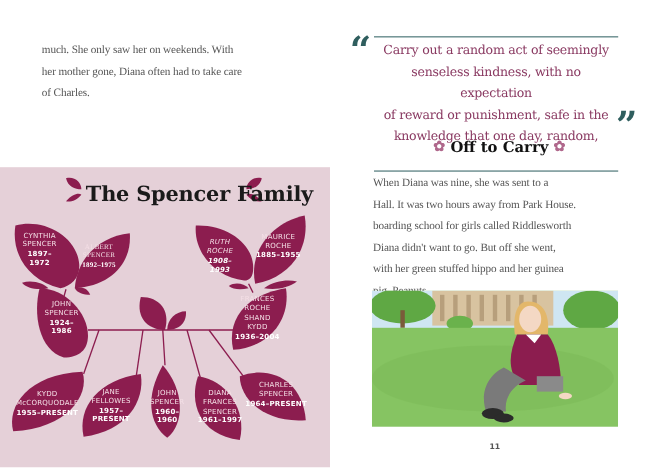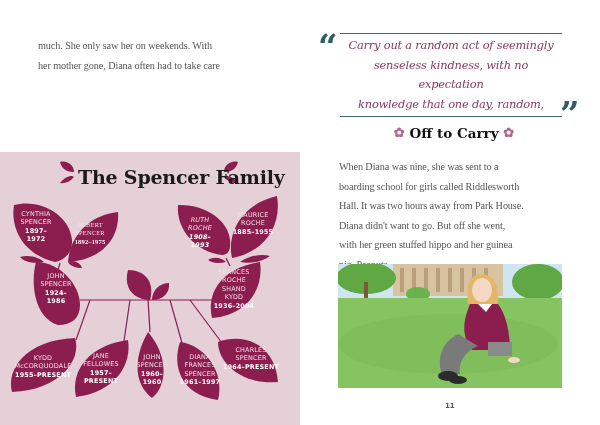--- a/index.html
+++ b/index.html
@@ -6,38 +6,39 @@
   body{width:600px;height:425px;background:#fff;position:relative;overflow:hidden;font-family:"DejaVu Serif",serif;}
   .page{position:absolute;top:0;height:425px;}
   .left{left:0;width:300px;}
   .body-text{font-family:Liberation Serif, serif;font-size:10.2px;line-height:19.5px;color:#555;letter-spacing:-0.1px;}
   .lt{position:absolute;left:38px;top:36px;width:250px;}
   .panel{position:absolute;left:0;top:152px;width:300px;height:273px;background:#e5d0d8;}
   .panel svg{position:absolute;left:0;top:0;}
   .fam-title{position:absolute;left:78px;top:166px;font-family:"DejaVu Serif",serif;font-weight:bold;font-size:19px;color:#1a1a1a;letter-spacing:-0.2px;}
   .leaf-label{position:absolute;font-family:"DejaVu Sans",sans-serif;color:#f4dfe6;text-align:center;font-size:6.4px;line-height:8.4px;letter-spacing:0.2px;}
   .leaf-label b{display:block;font-weight:bold;color:#fff;}
-  .quote{position:absolute;left:340px;top:33px;width:222px;border-top:1.5px solid #3e6b6d;border-bottom:1.5px solid #3e6b6d;padding:2px 0 2px;font-style:italic;}
+  .quote{position:absolute;left:340px;top:33px;width:222px;border-top:1.5px solid #3e6b6d;border-bottom:1.5px solid #3e6b6d;padding:2px 0 21px;}
   .quote-text{font-family:"DejaVu Serif",serif;font-size:11.4px;line-height:19.5px;color:#8a3a62;text-align:center;letter-spacing:-0.2px;}
   .qmark{position:absolute;font-family:"DejaVu Serif",serif;font-weight:bold;color:#2f5e5e;font-size:34px;line-height:34px;}
   .qopen{left:318px;top:29px;}
   .qclose{left:560px;top:97px;}
   .section{position:absolute;left:384px;top:125px;width:140px;text-align:center;font-family:"DejaVu Serif",serif;font-weight:bold;font-size:13.5px;color:#111;}
   .flower{display:inline-block;color:#b0688c;font-size:13px;vertical-align:1px;}
   .rt{position:absolute;left:339px;top:157px;width:230px;}
   .scene{position:absolute;left:338px;top:264px;width:224px;height:124px;overflow:hidden;}
   .pagenum{position:absolute;left:445px;top:402px;font-family:"DejaVu Sans",sans-serif;font-size:7px;font-weight:bold;color:#555;}
 </style>
 </head>
 <body>
 
 <div class="page left">
   <div class="body-text lt">
     <div>much. She only saw her on weekends. With</div>
     <div>her mother gone, Diana often had to take care</div>
+    <div>of Charles.</div>
   </div>
 </div>
 
 <div class="panel">
   <svg width="300" height="273" viewBox="0 152 300 273">
     <g fill="#8c1d4f" stroke="none">
 
       <path d="M60 162 C68 160 74 166 74 172 C68 172 62 170 60 162 Z M60 183 C66 176 72 175 74 177 C70 182 64 184 60 183 Z"></path>
       <path d="M238 162 C230 160 224 166 224 172 C230 172 236 170 238 162 Z M238 183 C232 176 226 175 224 177 C228 182 234 184 238 183 Z"></path>
 
@@ -140,34 +141,35 @@
 <div class="leaf-label" style="left:222px;top:346px;width:58px;">
   <div>CHARLES</div>
   <div>SPENCER</div>
   <b>1964–PRESENT</b>
 </div>
 
 <div class="qmark qopen">“</div>
 <div class="quote">
   <div class="quote-text">Carry out a random act of seemingly</div>
   <div class="quote-text">senseless kindness, with no expectation</div>
+  <div class="quote-text">of reward or punishment, safe in the</div>
   <div class="quote-text">knowledge that one day, random,</div>
 </div>
 <div class="qmark qclose">”</div>
 
 <div class="section">
   <span class="flower">✿</span>
   <span>Off to Carry</span>
   <span class="flower">✿</span>
 </div>
 
 <div class="body-text rt">
   <div>When Diana was nine, she was sent to a</div>
+  <div>Hall. It was two hours away from Park House.</div>
   <div>boarding school for girls called Riddlesworth</div>
-  <div>Hall. It was two hours away from Park House.</div>
   <div>Diana didn't want to go. But off she went,</div>
   <div>with her green stuffed hippo and her guinea</div>
   <div>pig, Peanuts.</div>
 </div>
 
 <div class="scene">
   <svg width="224" height="124" viewBox="0 0 224 124">
     <rect x="0" y="0" width="224" height="124" fill="#7cbf5a"></rect>
     <rect x="0" y="0" width="224" height="35" fill="#cfe6f2"></rect>
     <rect x="55" y="0" width="110" height="32" fill="#d8c3a0"></rect>

